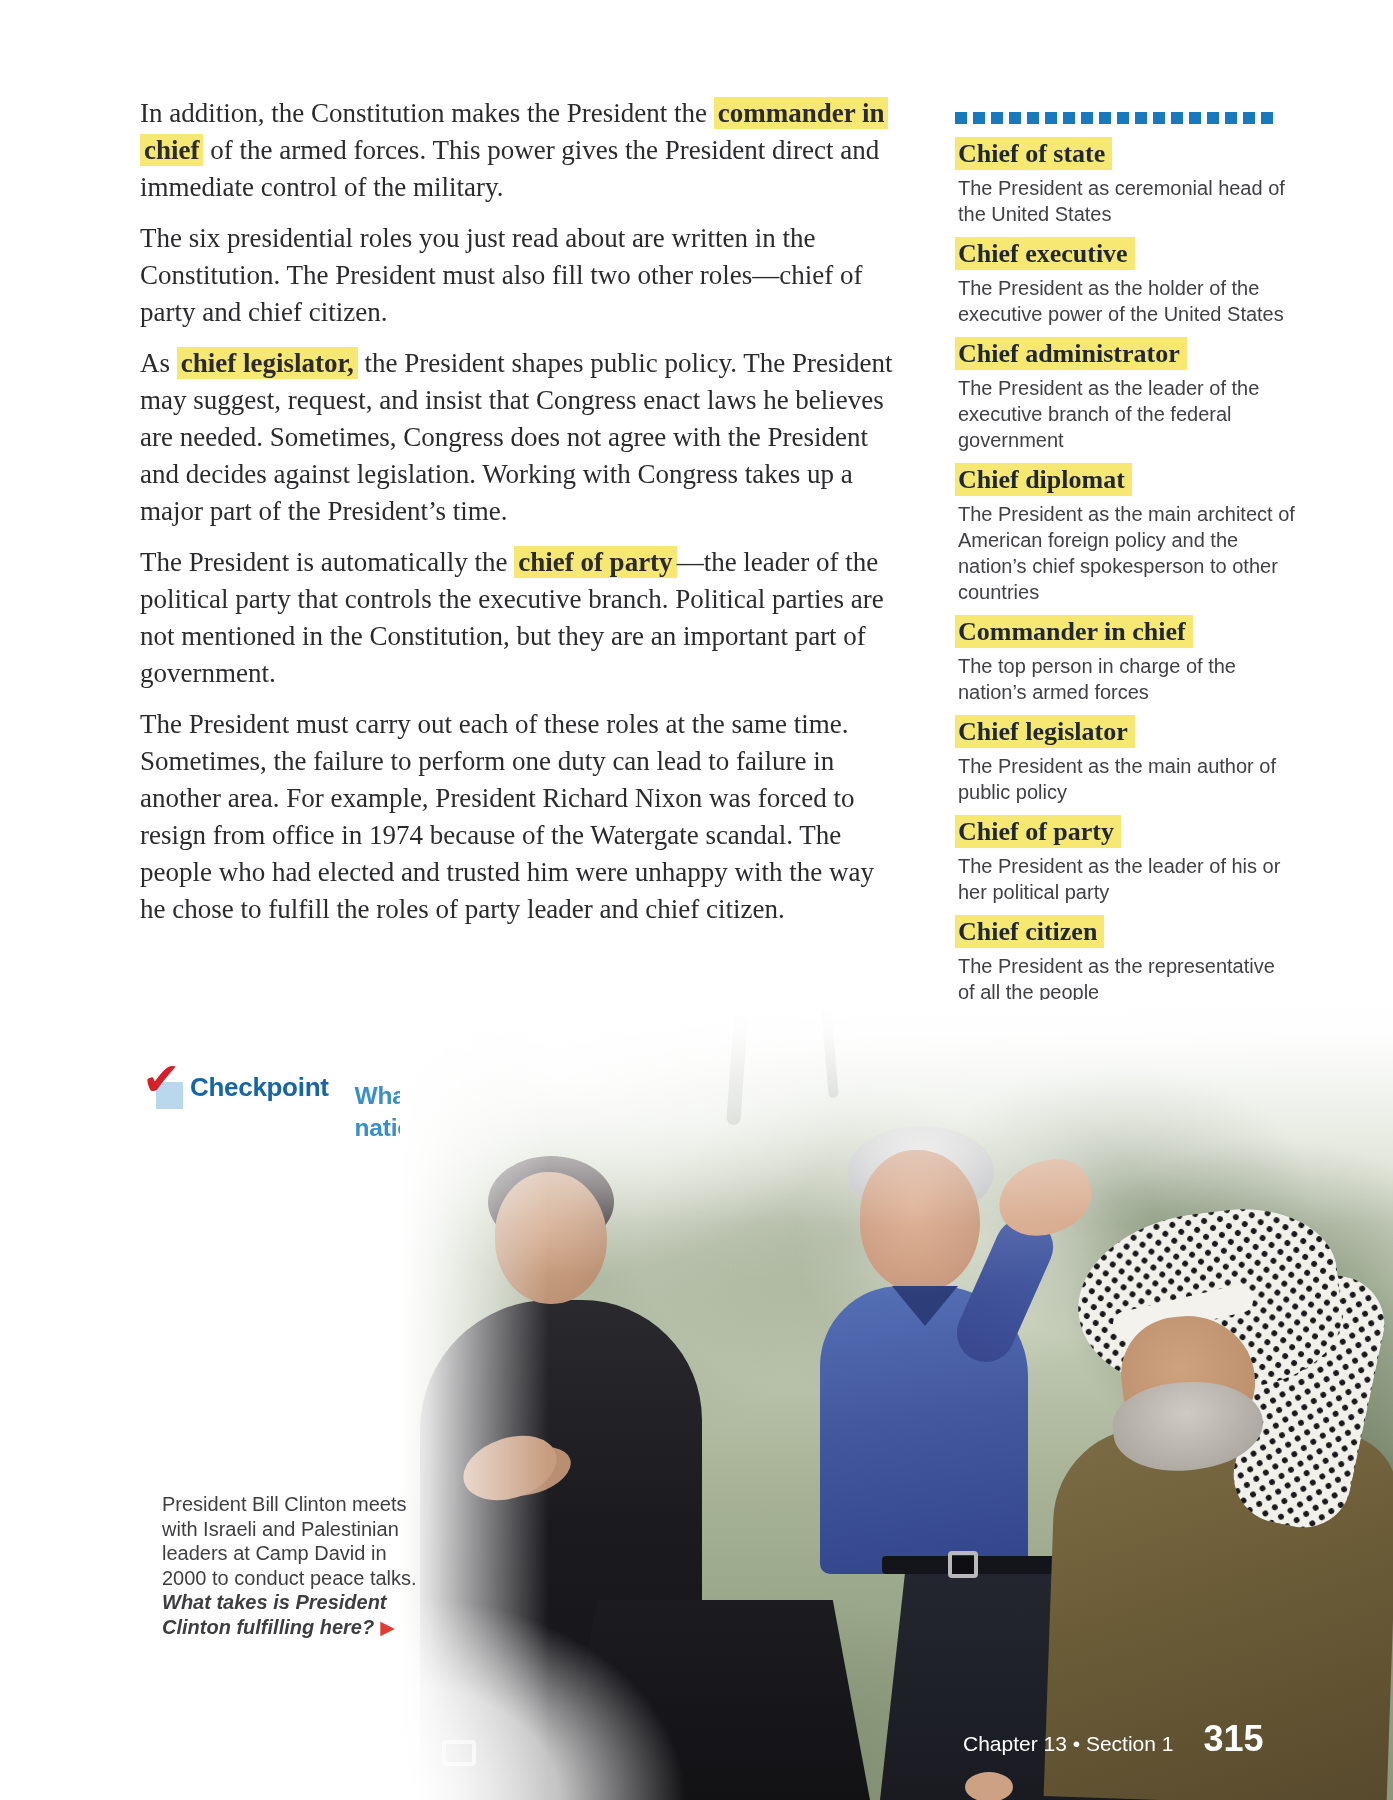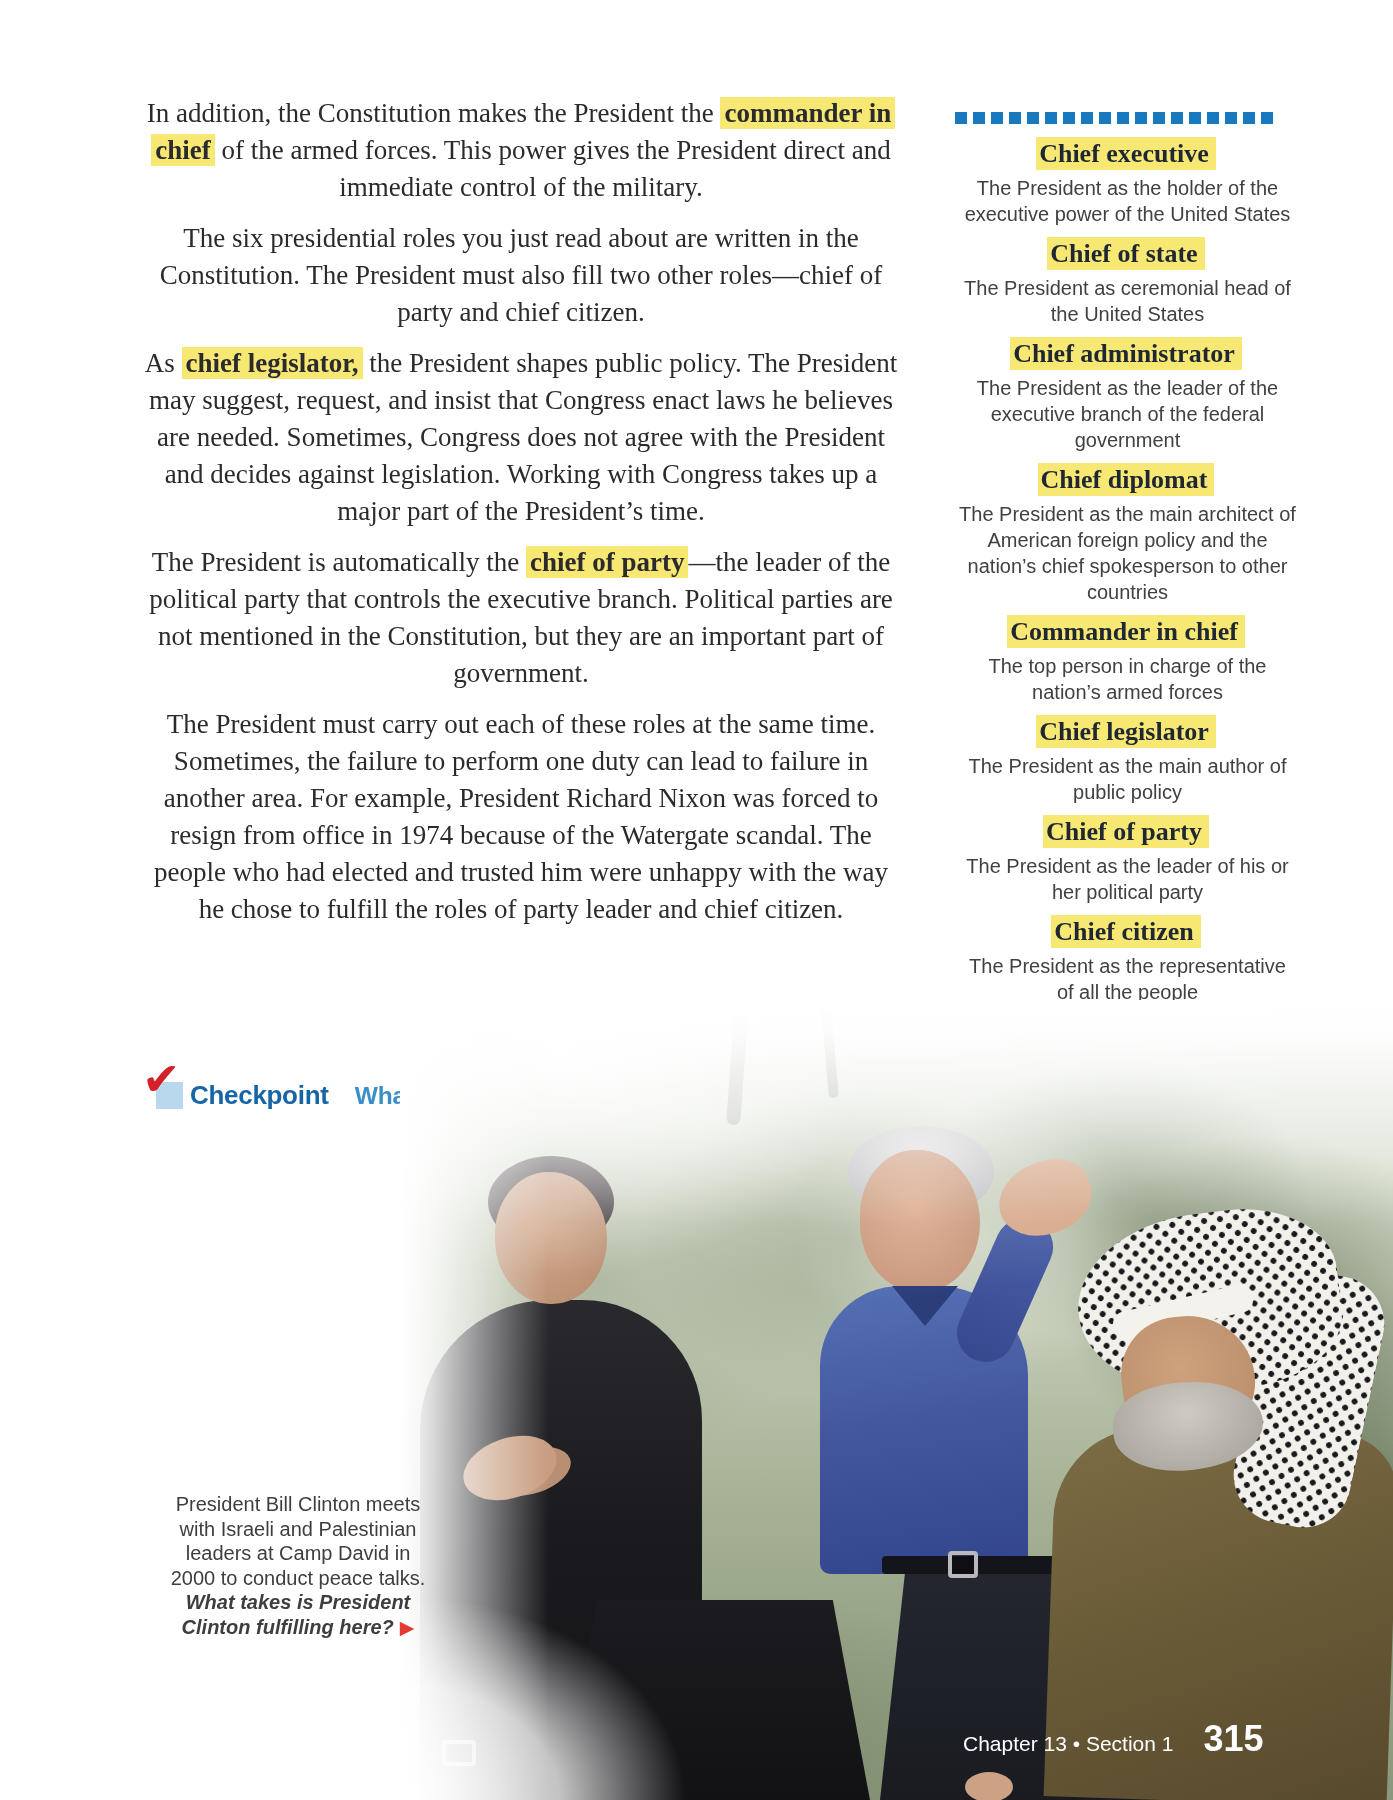--- a/index.html
+++ b/index.html
@@ -8,21 +8,21 @@
     --checkpoint-label-blue:#1565a7;
     --checkpoint-question-blue:#3b8fc7;
     --check-red:#d5202a;
     --check-box-blue:#b9d8ee;
     --arrow-red:#e23b34;
     --footer-white:#ffffff;
   }
   *{margin:0;padding:0;box-sizing:border-box;}
   html,body{background:#fff;}
   .page{position:relative;width:1393px;height:1800px;background:#fff;overflow:hidden;
-        font-family:"Liberation Serif","DejaVu Serif",serif;text-align:center;}
+        font-family:"Liberation Serif","DejaVu Serif",serif;}
 
   
   .article{position:absolute;left:140px;top:95px;width:762px;
            font-size:27px;line-height:37px;color:#2b2b2e;}
   .article p{margin:0 0 14px 0;}
   .term{font-weight:bold;background:var(--highlight-yellow);padding:1px 4px;
         -webkit-box-decoration-break:clone;box-decoration-break:clone;}
 
   
   .sidebar{position:absolute;left:955px;top:112px;width:342px;}
@@ -37,21 +37,21 @@
 
   
   .checkpoint{position:absolute;left:140px;top:1072px;display:flex;align-items:flex-start;
               font-family:"Liberation Sans","DejaVu Sans",sans-serif;}
   .cp-icon{position:relative;width:46px;height:40px;flex:0 0 auto;}
   .cp-box{position:absolute;left:16px;top:10px;width:27px;height:27px;background:var(--check-box-blue);}
   .cp-check{position:absolute;left:2px;top:-16px;font-size:46px;line-height:46px;
             color:var(--check-red);font-weight:bold;font-style:normal;
             font-family:"DejaVu Sans",sans-serif;}
   .cp-label{font-size:26px;font-weight:bold;color:var(--checkpoint-label-blue);
-            margin:8px 26px 0 4px;letter-spacing:-0.3px;}
+            margin:0 26px 0 4px;letter-spacing:-0.3px;}
   .cp-question{width:540px;font-size:24.5px;line-height:32px;font-weight:bold;
                color:var(--checkpoint-question-blue);margin-top:8px;letter-spacing:-0.2px;}
 
   
   .photo{position:absolute;left:400px;top:1000px;width:993px;height:800px;z-index:1;}
   .photo > div{position:absolute;}
   .p-bg{inset:0;background:
     radial-gradient(ellipse 260px 200px at 58% 30%, rgba(223,228,215,.7), rgba(223,228,215,0) 70%),
     radial-gradient(ellipse 300px 240px at 88% 38%, rgba(70,88,58,.55), rgba(70,88,58,0) 70%),
     radial-gradient(ellipse 280px 200px at 72% 25%, rgba(86,104,70,.5), rgba(86,104,70,0) 70%),
@@ -183,26 +183,26 @@
         <span class="dot"></span>
         <span class="dot"></span>
         <span class="dot"></span>
         <span class="dot"></span>
         <span class="dot"></span>
         <span class="dot"></span>
         <span class="dot"></span>
       </div>
     <div>
         <div class="sb-entry">
+          <h3 class="sb-term"><span class="term-bg">Chief of state</span></h3>
+          <p class="sb-def">The President as ceremonial head of the United States</p>
+        </div>
+        <div class="sb-entry">
           <h3 class="sb-term"><span class="term-bg">Chief executive</span></h3>
           <p class="sb-def">The President as the holder of the executive power of the United States</p>
-        </div>
-        <div class="sb-entry">
-          <h3 class="sb-term"><span class="term-bg">Chief of state</span></h3>
-          <p class="sb-def">The President as ceremonial head of the United States</p>
         </div>
         <div class="sb-entry">
           <h3 class="sb-term"><span class="term-bg">Chief administrator</span></h3>
           <p class="sb-def">The President as the leader of the executive branch of the federal government</p>
         </div>
         <div class="sb-entry">
           <h3 class="sb-term"><span class="term-bg">Chief diplomat</span></h3>
           <p class="sb-def">The President as the main architect of American foreign policy and the nation’s chief spokesperson to other countries</p>
         </div>
         <div class="sb-entry">

